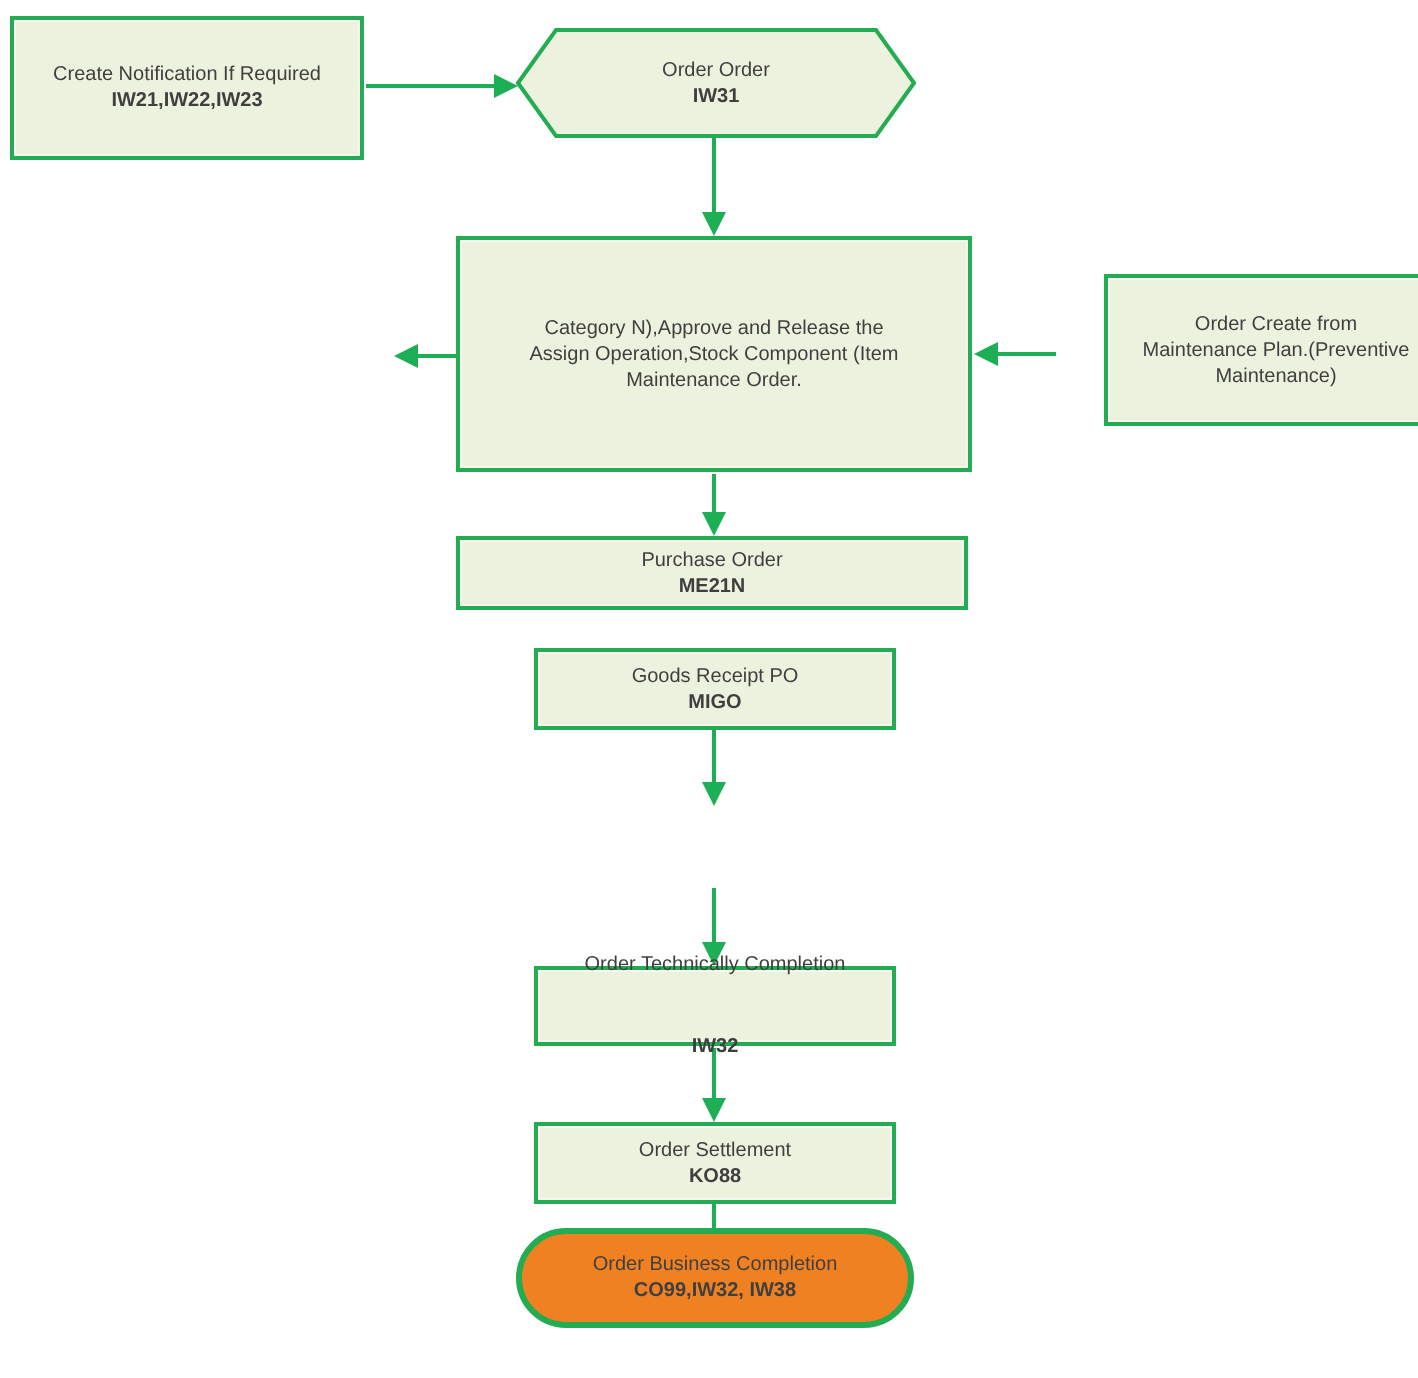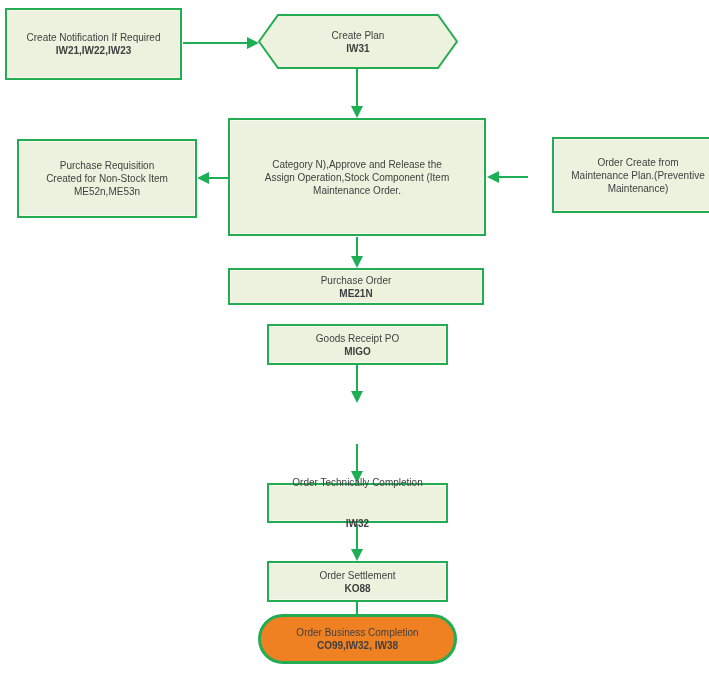--- a/index.html
+++ b/index.html
@@ -73,35 +73,30 @@
 
   <div class="node box" style="left:5px; top:8px; width:177px; height:72px;">
     <span class="tline">Create Notification If Required</span>
     <span class="tline code">IW21,IW22,IW23</span>
   </div>
 
   <div class="node hex" style="left:258px; top:14px; width:200px; height:55px;">
     <svg class="hex-bg" viewBox="0 0 200 55" preserveAspectRatio="none">
       <polygon points="20,1 180,1 199,27.5 180,54 20,54 1,27.5"></polygon>
     </svg>
-    <span class="tline">Create Plan</span>
+    <span class="tline">Order Order</span>
     <span class="tline code">IW31</span>
   </div>
 
   <div class="node box" style="left:228px; top:118px; width:258px; height:118px;">
     <span class="tline">Category N),Approve and Release the</span>
     <span class="tline">Assign Operation,Stock Component (Item</span>
     <span class="tline">Maintenance Order.</span>
   </div>
 
-  <div class="node box" style="left:17px; top:139px; width:180px; height:79px;">
-    <span class="tline">Purchase Requisition</span>
-    <span class="tline">Created for Non-Stock Item</span>
-    <span class="tline">ME52n,ME53n</span>
-  </div>
 
   <div class="node box" style="left:528px; top:137px; width:172px; height:76px;margin-left:24px;">
     <span class="tline">Order Create from</span>
     <span class="tline">Maintenance Plan.(Preventive</span>
     <span class="tline">Maintenance)</span>
   </div>
 
   <div class="node box" style="left:228px; top:268px; width:256px; height:37px;">
     <span class="tline">Purchase Order</span>
     <span class="tline code">ME21N</span>

